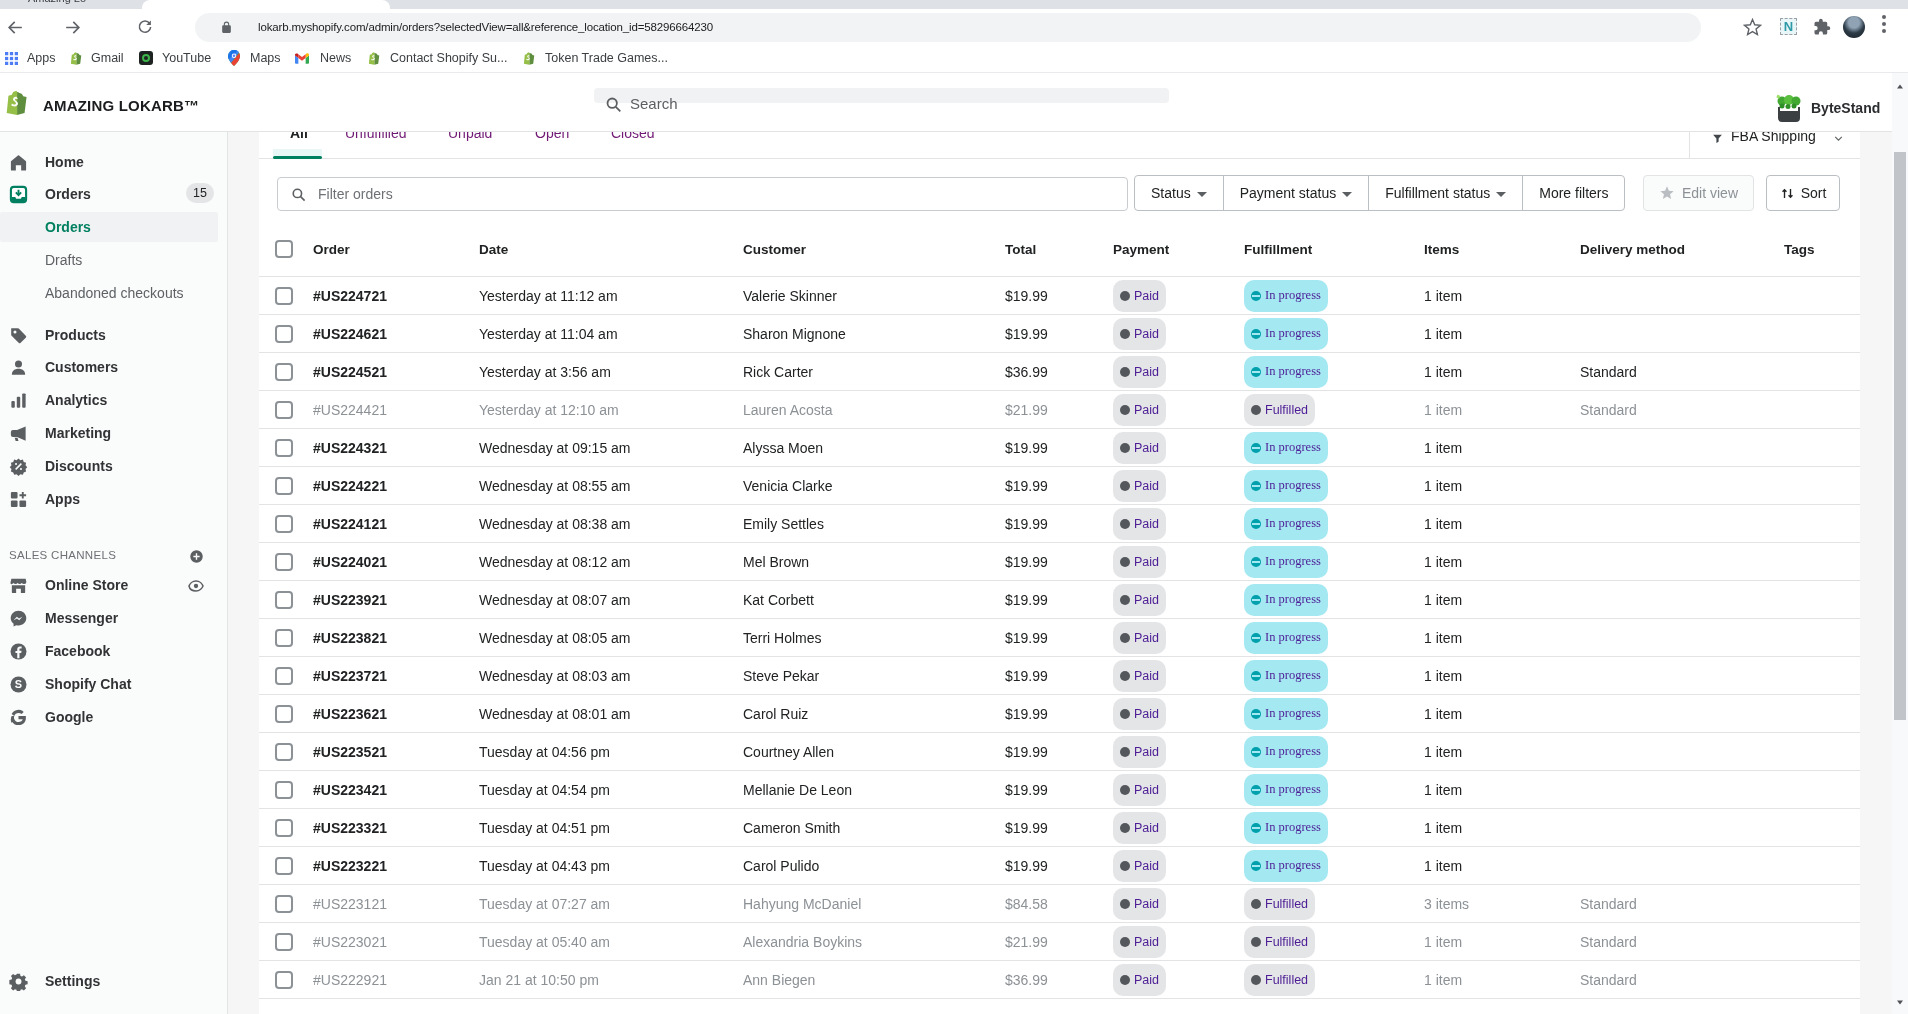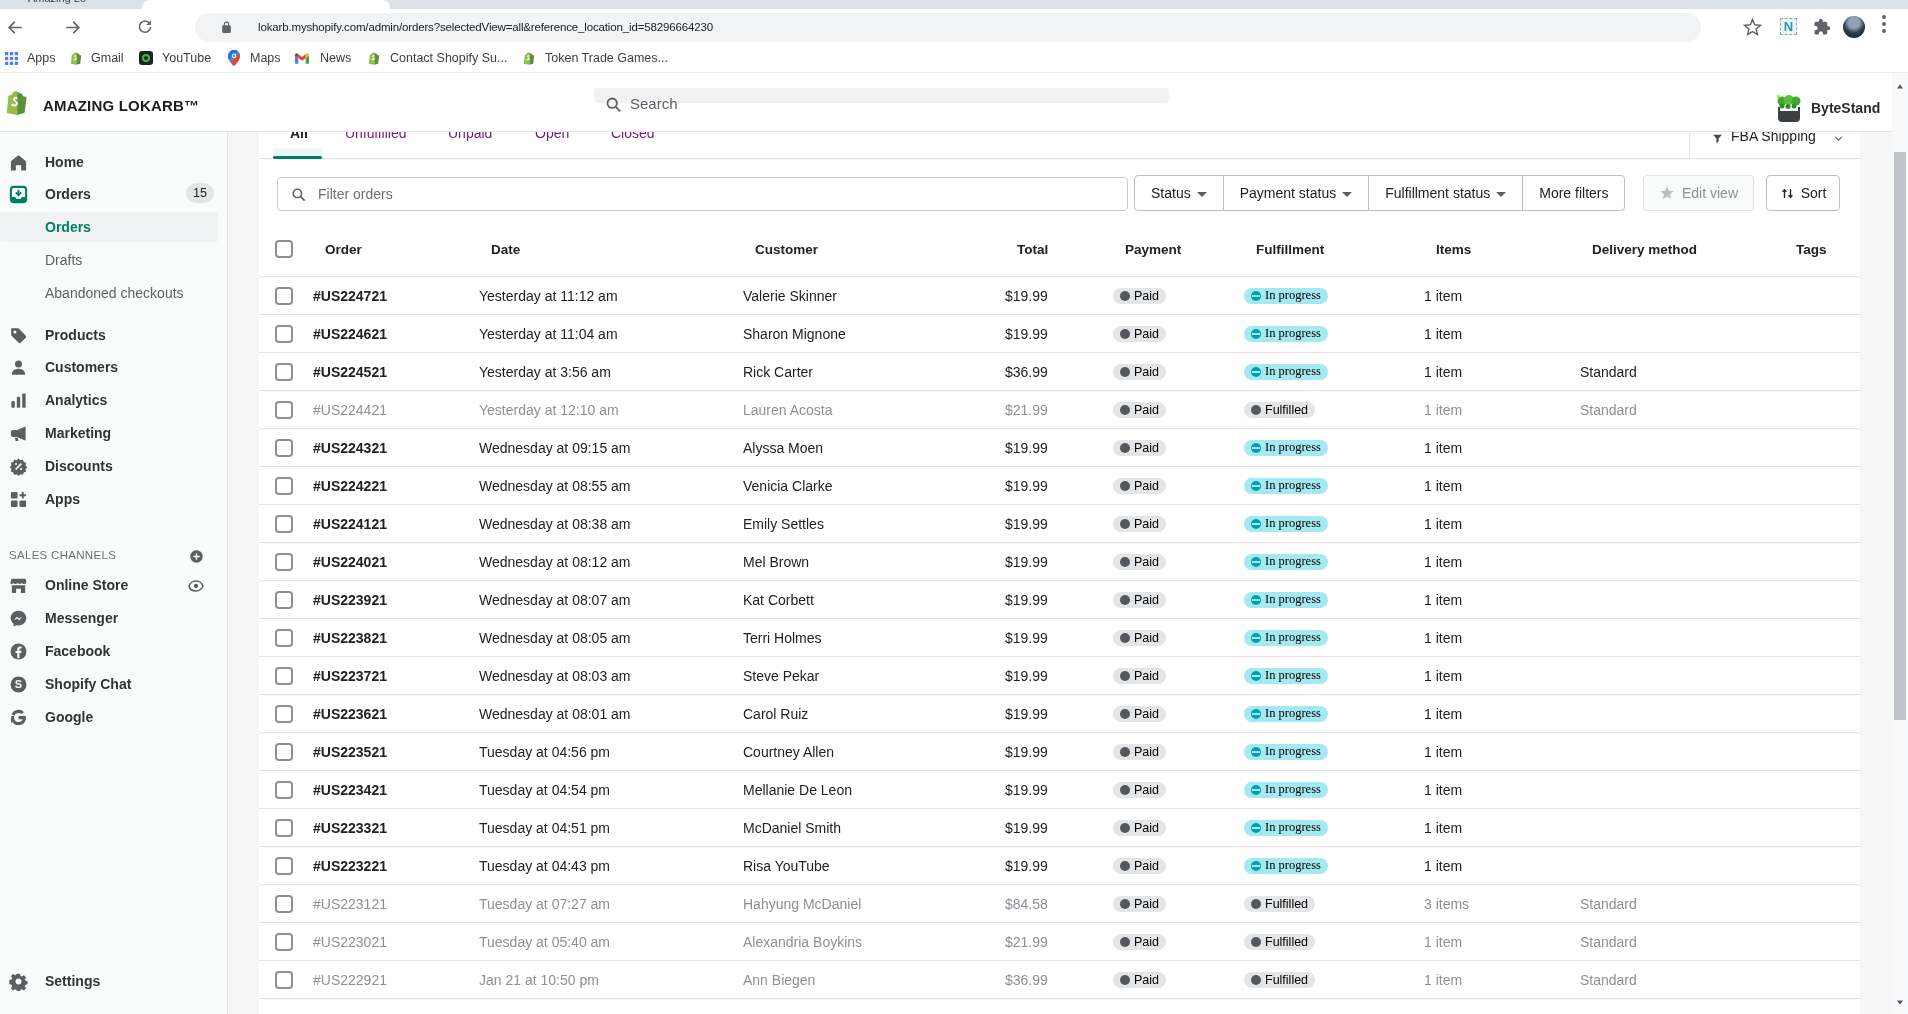--- a/index.html
+++ b/index.html
@@ -51,35 +51,35 @@
 .seg { height:34px; line-height:34px; padding:0 16px; font-size:14px; color:#202223; border-right:1px solid #babfc3; white-space:nowrap; }
 .seg:last-child { border-right:none; }
 .caret { display:inline-block; margin-left:6px; width:0; height:0; border-left:5px solid transparent; border-right:5px solid transparent; border-top:5px solid #5c5f62; vertical-align:middle; }
 #editview { position:absolute; left:1384px; top:16px; width:111px; height:36px; border:1px solid #e1e3e5; background:#fafbfb; border-radius:4px; line-height:34px; font-size:14px; color:#8c9196; text-align:center; }
 #sortbtn { position:absolute; left:1507px; top:16px; width:74px; height:36px; border:1px solid #babfc3; background:#fff; border-radius:4px; line-height:34px; font-size:14px; color:#202223; text-align:center; }
 
 
 #table { left:259px; top:226px; width:1601px; background:#fff; z-index:6; }
 .trow { position:relative; width:1601px; height:38px; border-bottom:1px solid #e1e3e5; font-size:14px; color:#202223; }
 .thead { height:51px; border-bottom:1px solid #e1e3e5; font-weight:bold; font-size:13.5px; }
-.thead .cell { top:45%;margin-left:12px; }
+.thead .cell { top:45%; }
 .thead .cb { top:45%; }
 .cell { position:absolute; top:50%; transform:translateY(-50%); white-space:nowrap; }
 .cb { position:absolute; left:16px; top:50%; transform:translateY(-50%); width:18px; height:18px; border:2px solid #8c9196; border-radius:4px; background:#fff; }
 .c-order { left:54px; font-weight:bold; }
 .c-date { left:220px; }
 .c-cust { left:484px; }
 .c-total { left:746px; }
 .c-pay { left:854px; }
 .c-ful { left:985px; }
 .c-items { left:1165px; }
 .c-del { left:1321px; }
 .c-tags { left:1525px; }
 .muted, .muted .c-order { color:#8c9196; font-weight:normal; }
-.badge { display:inline-flex; align-items:center; height:16px; padding:0 7px; border-radius:10px; background:#e4e5e7; font-size:12.5px; color:#000000; font-weight:normal; }
+.badge { display:inline-flex; align-items:center; height:16px; padding:16px 7px; border-radius:10px; background:#e4e5e7; font-size:12.5px; color:#4c1d95; font-weight:normal; }
 .badge .dot { width:10px; height:10px; border-radius:50%; background:#54575b; margin-right:4px; }
 .badge.prog { background:#a4e8f2;font-family:Liberation Serif, serif; }
 .badge.prog .dot { background:#00a0ac; position:relative; }
 .badge.prog .dot::after { content:""; position:absolute; left:1px; right:1px; top:4px; height:2px; background:#a4e8f2; }
 
 
 #scrollbar { left:1892px; top:73px; width:16px; height:941px; background:#f8f9fa; z-index:40; }
 #sthumb { position:absolute; left:2px; top:79px; width:12px; height:568px; background:#c1c4c9; }
 </style>
 </head>
@@ -406,32 +406,32 @@
     <div class="cell c-total">$19.99</div>
     <div class="cell c-pay"><span class="badge"><span class="dot"></span>Paid</span></div>
     <div class="cell c-ful"><span class="badge prog"><span class="dot"></span>In progress</span></div>
     <div class="cell c-items">1 item</div>
 
   </div>
   <div class="trow">
     <div class="cb"></div>
     <div class="cell c-order">#US223321</div>
     <div class="cell c-date">Tuesday at 04:51 pm</div>
-    <div class="cell c-cust">McDaniel Smith</div>
+    <div class="cell c-cust">Cameron Smith</div>
     <div class="cell c-total">$19.99</div>
     <div class="cell c-pay"><span class="badge"><span class="dot"></span>Paid</span></div>
     <div class="cell c-ful"><span class="badge prog"><span class="dot"></span>In progress</span></div>
     <div class="cell c-items">1 item</div>
 
   </div>
   <div class="trow">
     <div class="cb"></div>
     <div class="cell c-order">#US223221</div>
     <div class="cell c-date">Tuesday at 04:43 pm</div>
-    <div class="cell c-cust">Risa YouTube</div>
+    <div class="cell c-cust">Carol Pulido</div>
     <div class="cell c-total">$19.99</div>
     <div class="cell c-pay"><span class="badge"><span class="dot"></span>Paid</span></div>
     <div class="cell c-ful"><span class="badge prog"><span class="dot"></span>In progress</span></div>
     <div class="cell c-items">1 item</div>
 
   </div>
   <div class="trow muted">
     <div class="cb"></div>
     <div class="cell c-order">#US223121</div>
     <div class="cell c-date">Tuesday at 07:27 am</div>

